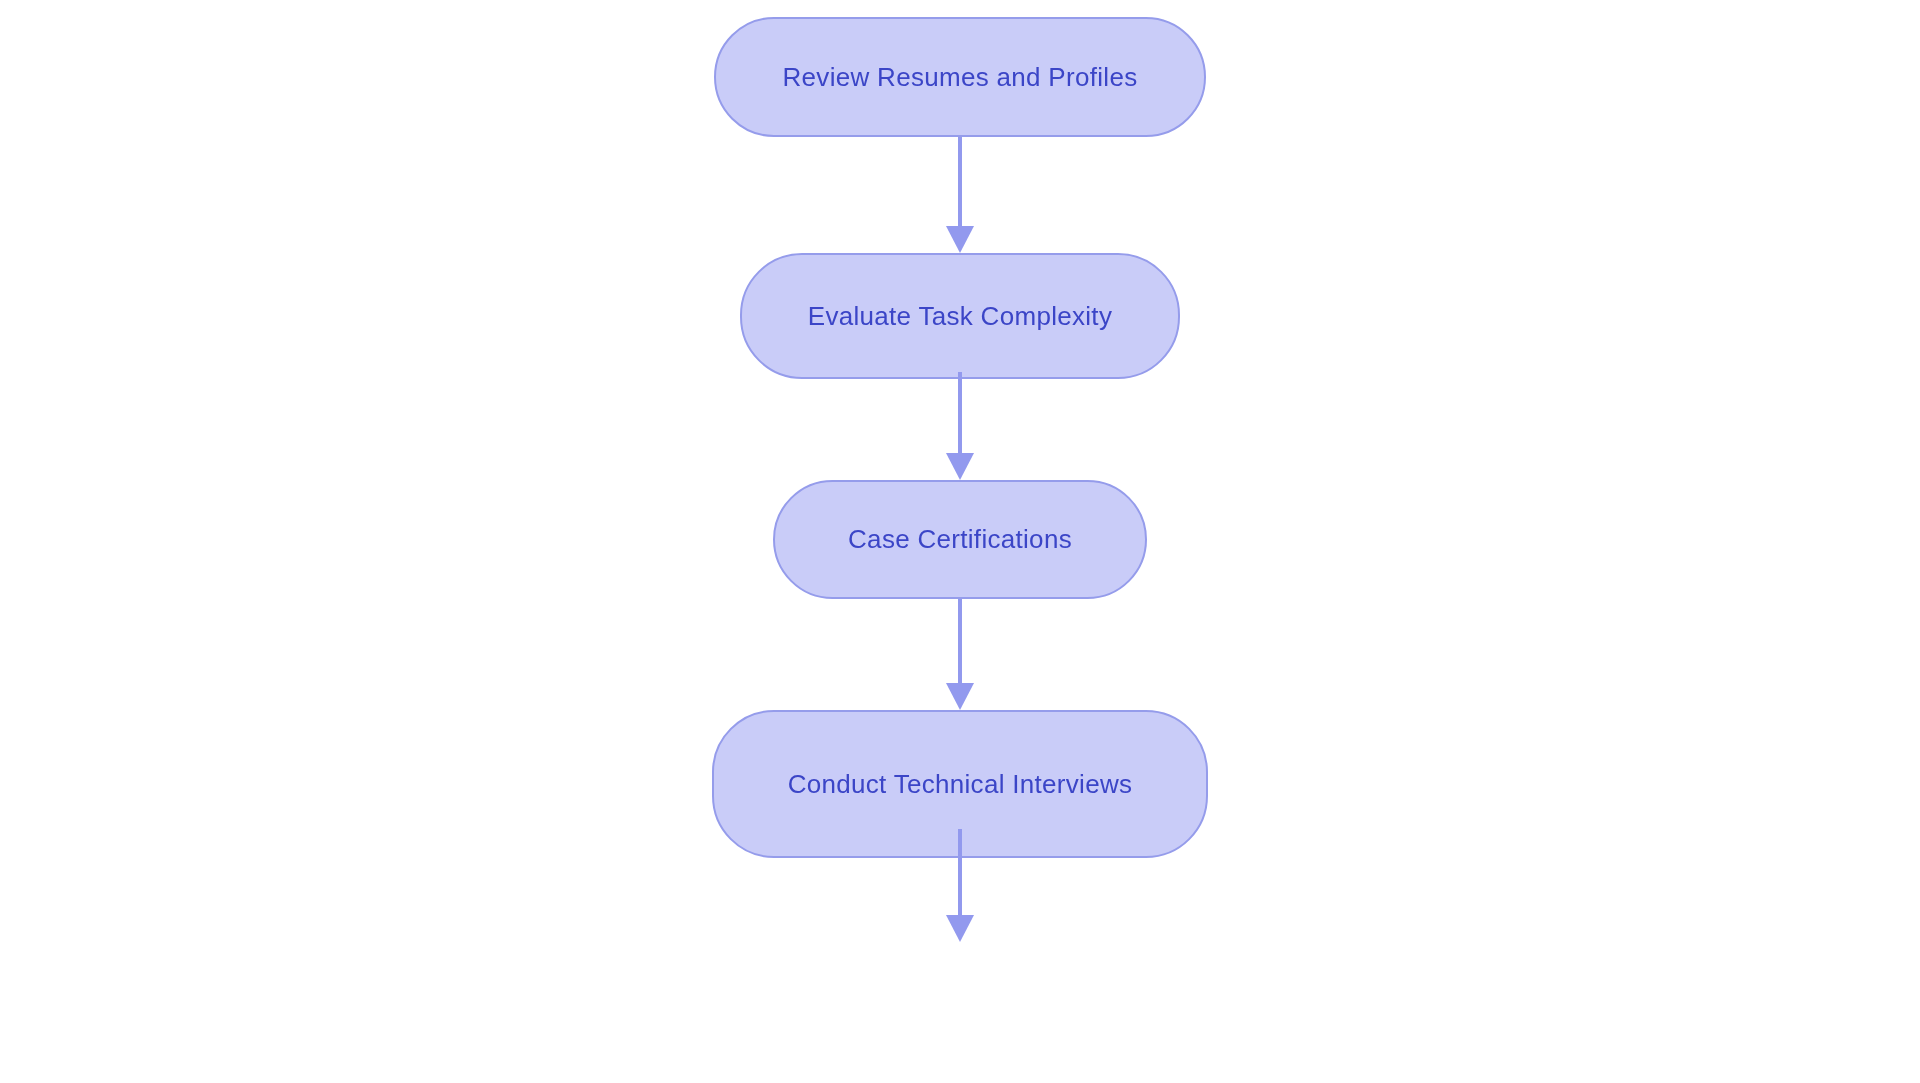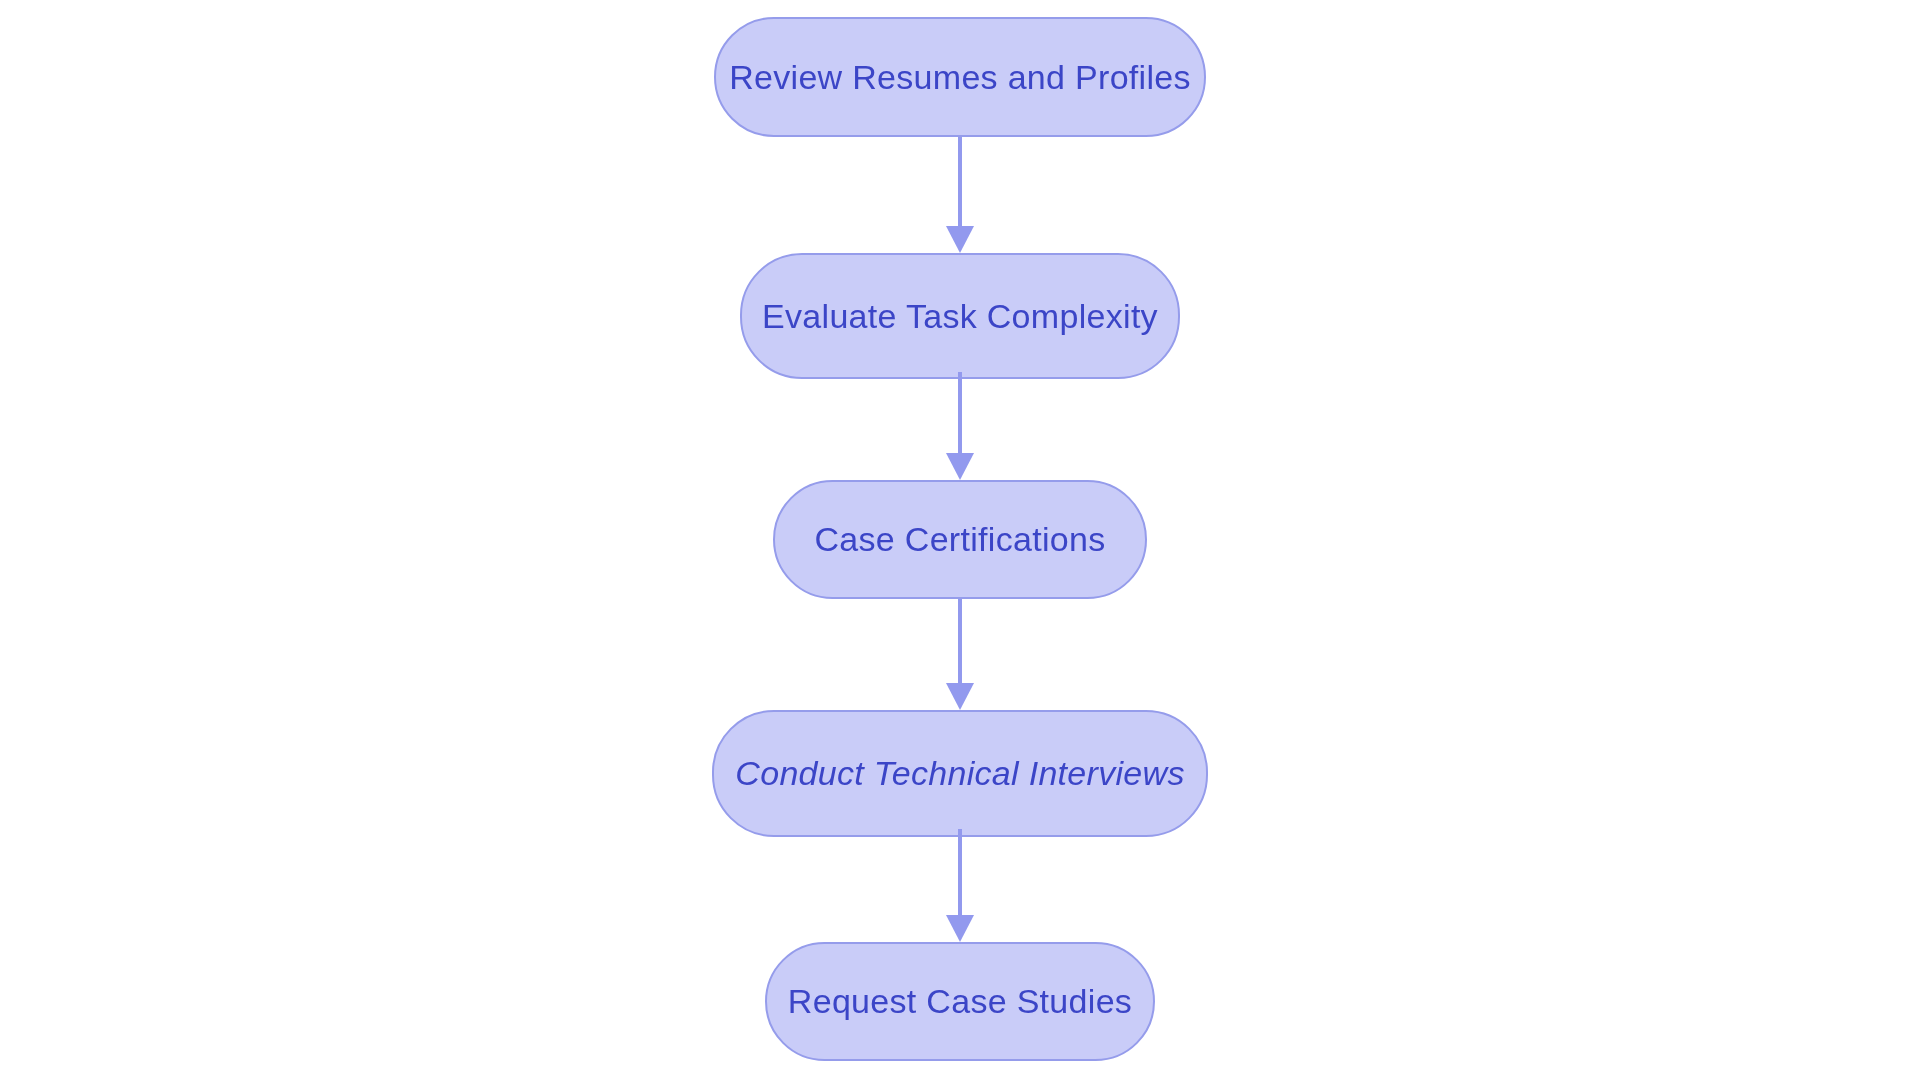--- a/index.html
+++ b/index.html
@@ -18,30 +18,30 @@
   .node {
     position: absolute;
     display: flex;
     align-items: center;
     justify-content: center;
     background: #c9ccf8;
     border: 2px solid #959ceb;
     border-radius: 62px;
     box-sizing: border-box;
     color: #3b45c7;
-    font-size: 34px;
+    font-size: 26px;
     font-weight: normal;
     letter-spacing: 0.3px;
     white-space: nowrap;
     text-align: center;
   }
   #node-0 { left: 714px; top: 17px;  width: 492px; height: 120px; }
   #node-1 { left: 740px; top: 253px; width: 440px; height: 126px; }
   #node-2 { left: 773px; top: 480px; width: 374px; height: 119px; }
-  #node-3 { left: 712px; top: 710px; width: 496px; height: 127px; font-style: italic; }
+  #node-3 { left: 712px; top: 710px; width: 496px; height: 148px; }
   #node-4 { left: 765px; top: 942px; width: 390px; height: 119px; }
 
   .arrow {
     position: absolute;
     left: 945px;           
     width: 30px;
     display: flex;
     flex-direction: column;
     align-items: center;
   }
@@ -97,17 +97,14 @@
 
   <div class="node" id="node-3">
     <span>Conduct Technical Interviews</span>
   </div>
 
   <div class="arrow" id="arrow-3">
     <div class="arrow-line"></div>
     <div class="arrow-head"></div>
   </div>
 
-  <div class="node" id="node-4">
-    <span>Request Case Studies</span>
-  </div>
 
 </div>
 
 </body></html>

